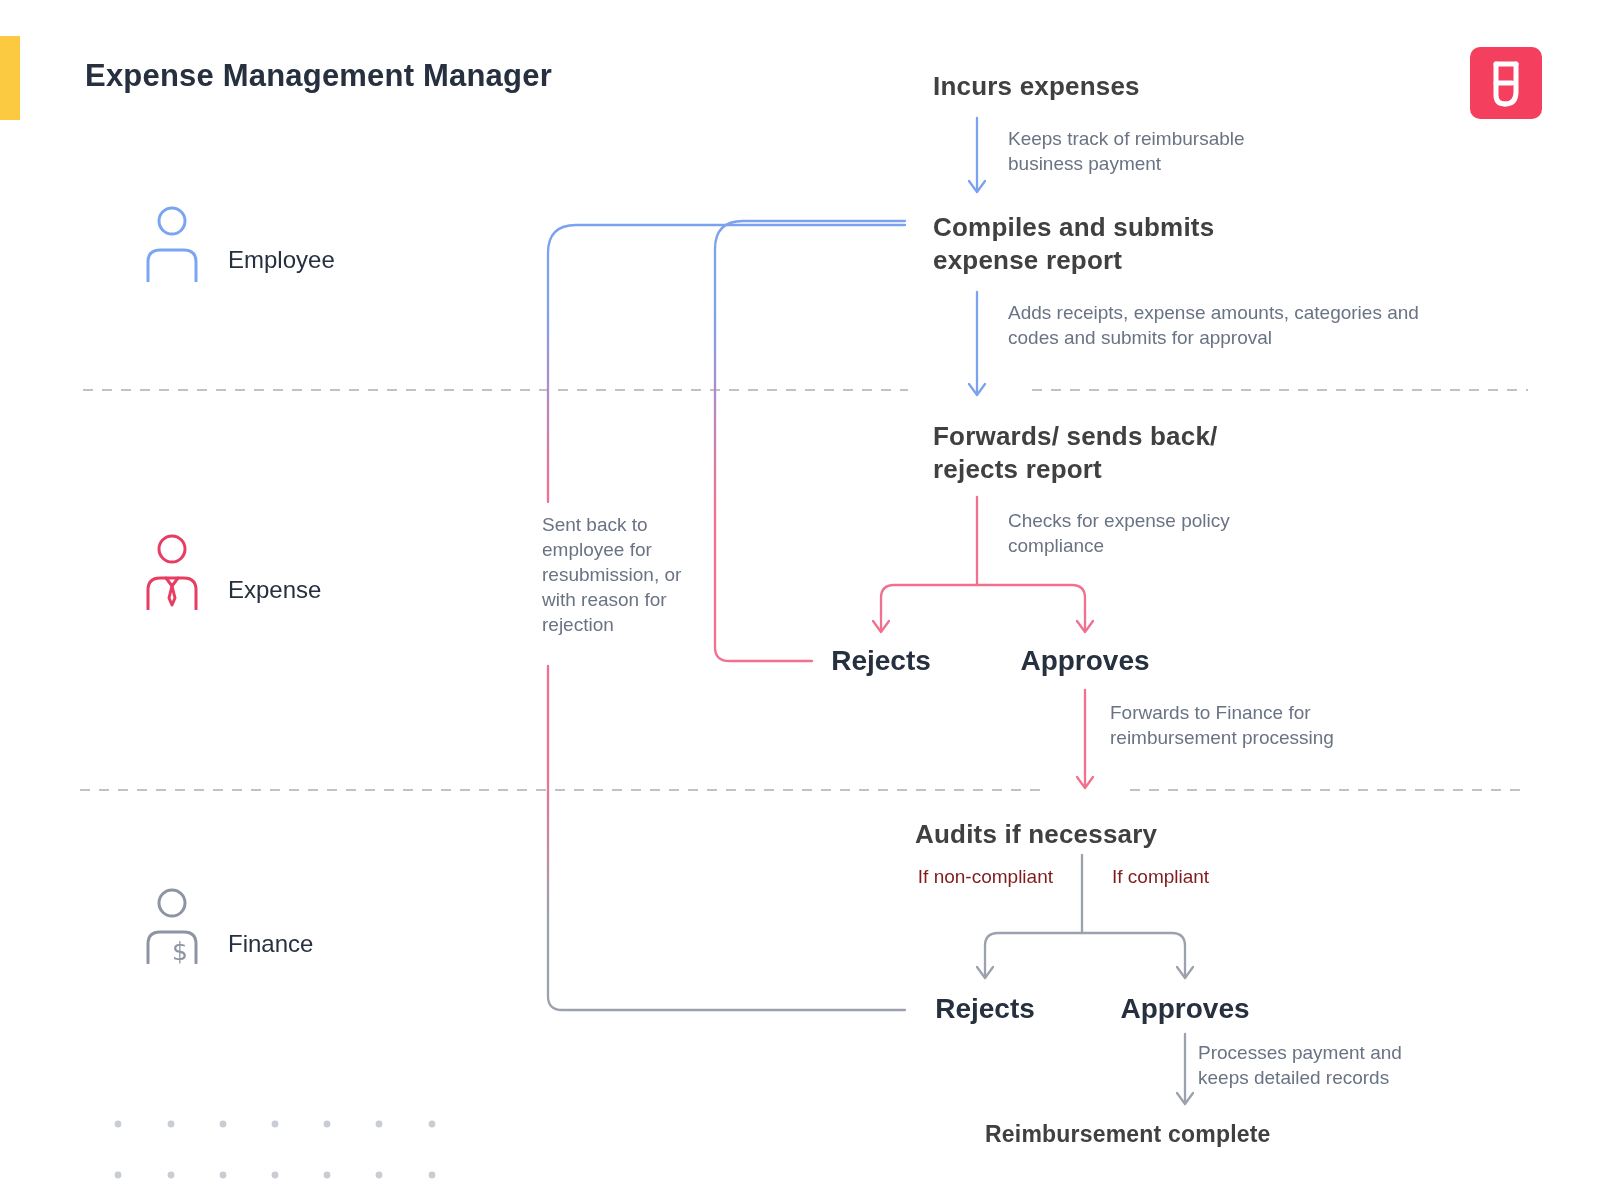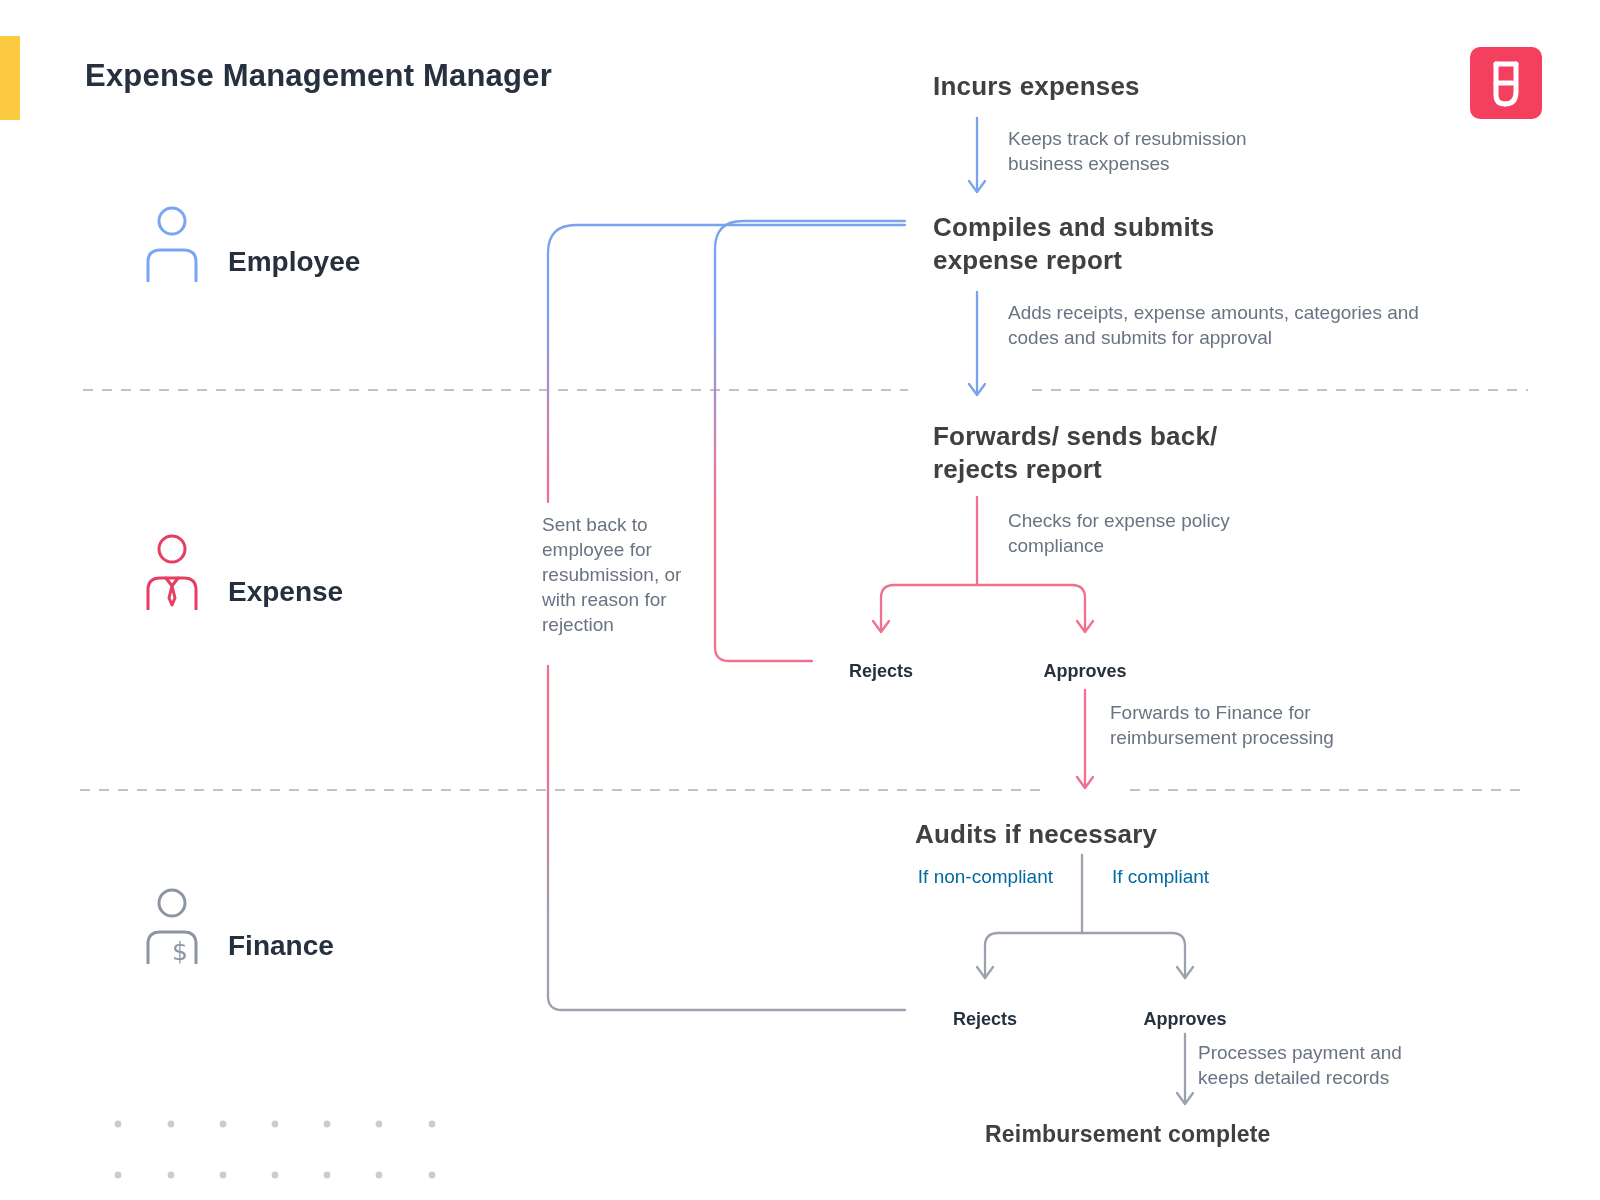--- a/index.html
+++ b/index.html
@@ -10,32 +10,32 @@
   }
   .abs{position:absolute;}
   #page-title{
     left:85px;top:58px;font-size:31px;font-weight:700;color:#26303F;letter-spacing:.2px;
   }
   #accent-bar{
     left:0;top:36px;width:20px;height:84px;background:#FBCA40;
   }
   #brand-logo{left:1470px;top:47px;width:72px;height:72px;}
   .lane-label{
-    font-size:28px;font-weight:700;color:#26303F;
+    font-size:24px;font-weight:400;color:#26303F;
   }
   .step{
     font-size:26px;font-weight:700;color:#404040;line-height:33px;letter-spacing:.2px;
   }
   .note{
     font-size:19px;font-weight:400;color:#6A7383;line-height:25px;
   }
   .branch-label{
-    font-size:18px;font-weight:700;color:#26303F;transform:translateX(-50%);white-space:nowrap;margin-top:16px;
+    font-size:28px;font-weight:700;color:#26303F;transform:translateX(-50%);white-space:nowrap;
   }
-  .cond-label{font-size:19px;color:#0369a1;}
+  .cond-label{font-size:19px;color:#7f1d1d;}
   svg{display:block;}
   #diagram-svg{left:0;top:0;}
 </style>
 </head>
 <body>
 
 <svg id="diagram-svg" class="abs" width="1600" height="1200" viewBox="0 0 1600 1200">
   <defs>
     <linearGradient id="gradInner" gradientUnits="userSpaceOnUse" x1="0" y1="661" x2="0" y2="221">
       <stop offset="0" stop-color="#F2708F"></stop>
@@ -153,21 +153,21 @@
 <svg class="abs" style="left:144px;top:888px;width:56px;height:76px" viewBox="0 0 56 76">
   <g stroke="#8D94A3" stroke-width="3" fill="none" stroke-linecap="round">
     <circle cx="28" cy="15" r="13"></circle>
     <path d="M 4 75 V 56 Q 4 44 16 44 H 40 Q 52 44 52 56 V 75"></path>
   </g>
   <text x="36" y="72" text-anchor="middle" font-family="DejaVu Sans, sans-serif" font-size="25" fill="#8D94A3">$</text>
 </svg>
 <div class="abs lane-label" style="left:228px;top:930px">Finance</div>
 
 <div class="abs step" style="left:933px;top:70px">Incurs expenses</div>
-<div class="abs note" style="left:1008px;top:126px;width:280px">Keeps track of resubmission business expenses</div>
+<div class="abs note" style="left:1008px;top:126px;width:280px">Keeps track of reimbursable business payment</div>
 <div class="abs step" style="left:933px;top:211px;width:300px">Compiles and submits expense report</div>
 <div class="abs note" style="left:1008px;top:300px;width:430px">Adds receipts, expense amounts, categories and codes and submits for approval</div>
 
 <div class="abs step" style="left:933px;top:420px;width:320px">Forwards/ sends back/ rejects report</div>
 <div class="abs note" style="left:1008px;top:508px;width:260px">Checks for expense policy compliance</div>
 <div class="abs branch-label" style="left:881px;top:645px">Rejects</div>
 <div class="abs branch-label" style="left:1085px;top:645px">Approves</div>
 <div class="abs note" style="left:1110px;top:700px;width:250px">Forwards to Finance for reimbursement processing</div>
 <div class="abs note" style="left:542px;top:512px;width:142px">Sent back to employee for resubmission, or with reason for rejection</div>
 

